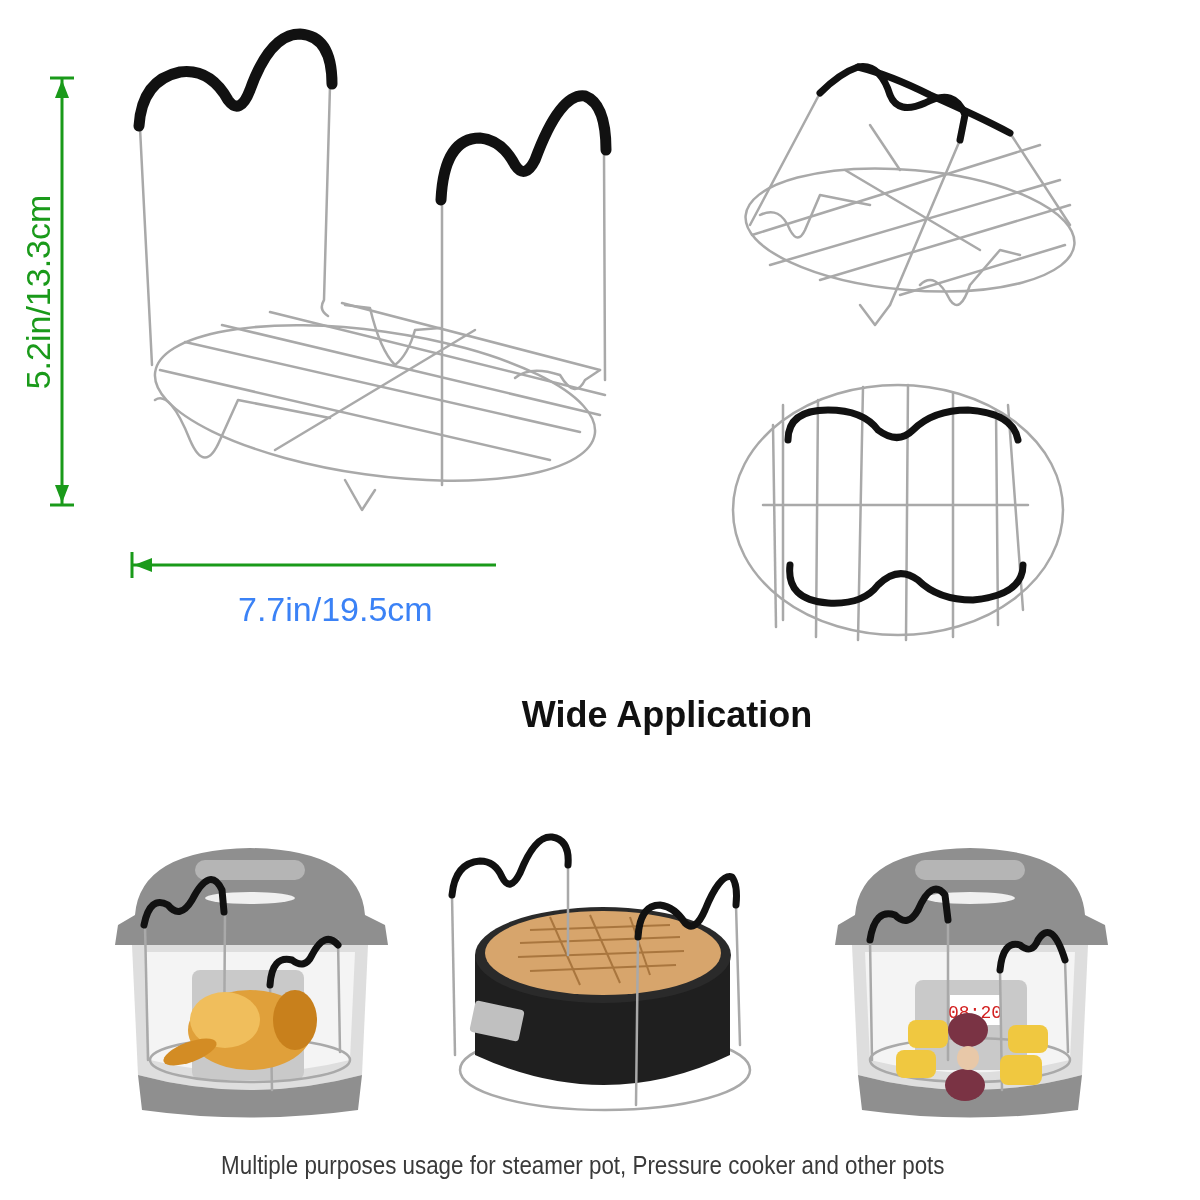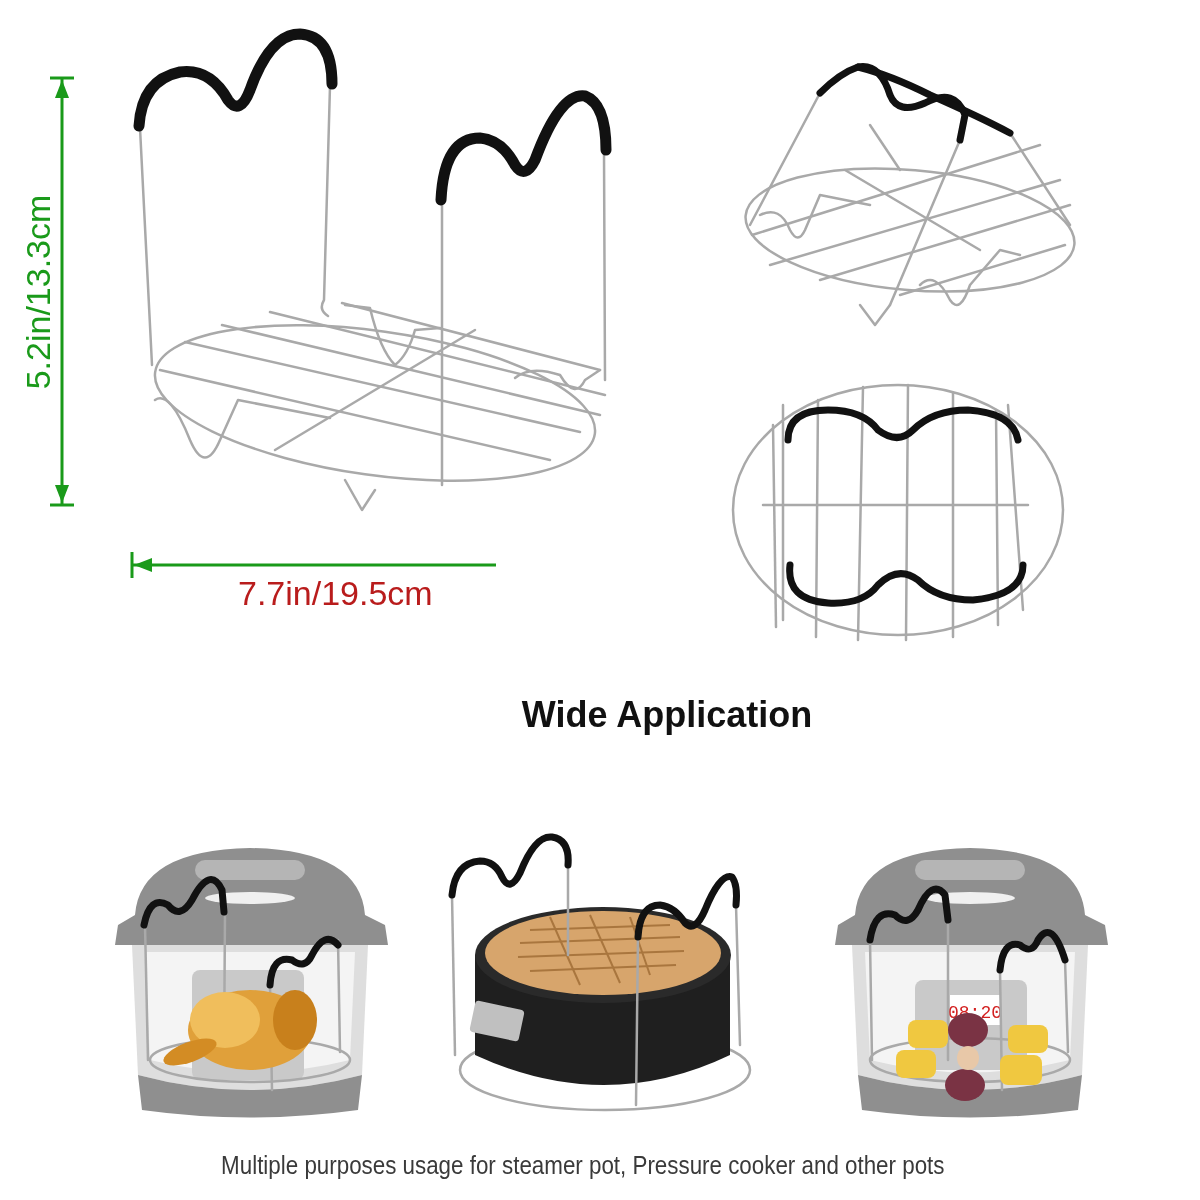--- a/index.html
+++ b/index.html
@@ -1,18 +1,18 @@
 <!DOCTYPE html>
 <html><head>
 <meta charset="utf-8">
 <style>
   html,body{margin:0;padding:0;background:#ffffff;}
   body{width:1200px;height:1200px;position:relative;overflow:hidden;font-family:"Liberation Sans",sans-serif;}
   .dim-v-label{position:absolute;left:-112px;top:272px;width:300px;height:40px;transform:rotate(-90deg);transform-origin:center center;color:#1a9a1a;font-size:34px;text-align:center;line-height:40px;white-space:nowrap;}
-  .dim-h-label{position:absolute;left:238px;top:574px;color:#b91c1c;font-size:34px;white-space:nowrap;}
+  .dim-h-label{position:absolute;left:238px;top:590px;color:#3b82f6;font-size:34px;white-space:nowrap;}
   .section-title{position:absolute;left:0;width:1334px;top:694px;text-align:center;font-weight:bold;font-size:36px;color:#111;}
   .caption{position:absolute;left:0;width:1160px;top:1150px;text-align:center;font-size:26px;color:#3a3a3a;transform:scaleX(0.86);transform-origin:600px 0;white-space:nowrap;}
   svg{position:absolute;overflow:visible;}
   .wire{fill:none;stroke:#a9a9a9;stroke-width:2.5;stroke-linecap:round;stroke-linejoin:round;}
   .silicone{fill:none;stroke:#111;stroke-width:11;stroke-linecap:round;stroke-linejoin:round;}
   .silicone-s{fill:none;stroke:#111;stroke-width:7;stroke-linecap:round;stroke-linejoin:round;}
   .grn{stroke:#1a9a1a;stroke-width:3;fill:none;}
 </style>
 </head>
 <body>

